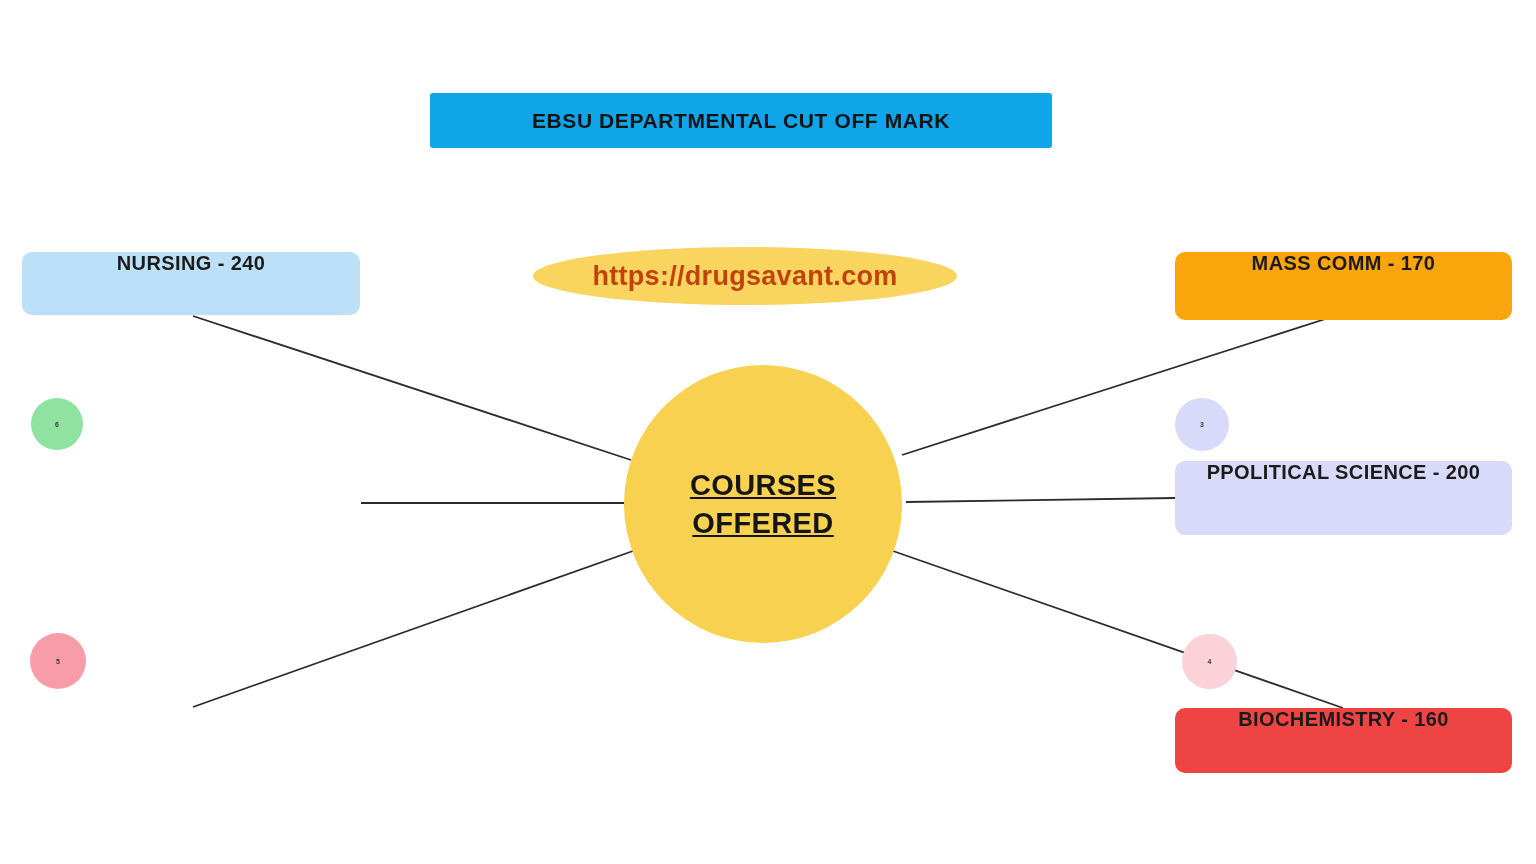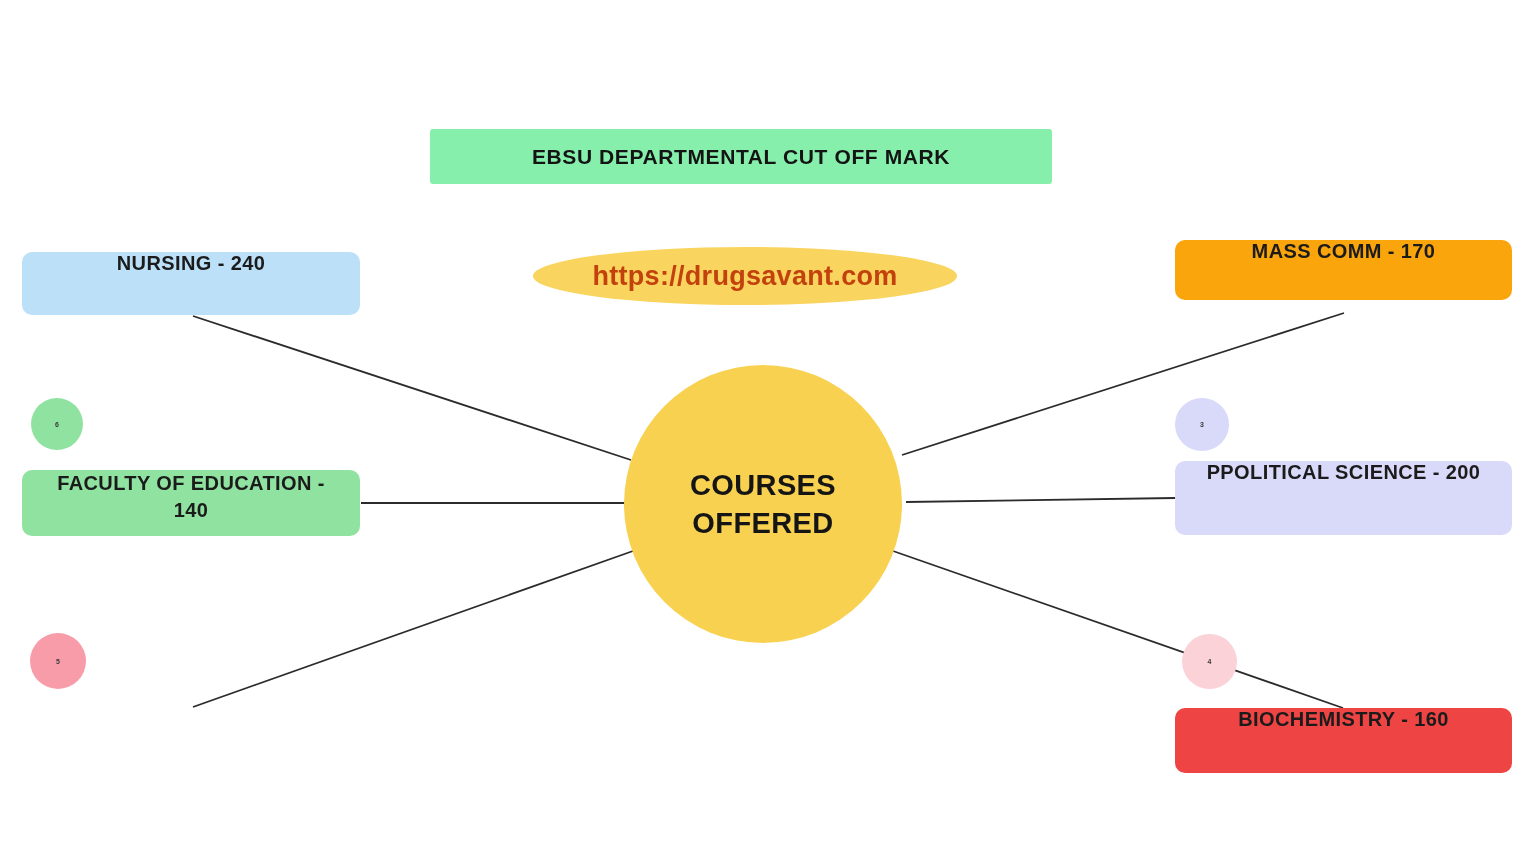--- a/index.html
+++ b/index.html
@@ -34,21 +34,21 @@
     font-size: 20px; font-weight: 600; letter-spacing: 0.4px;
     color: #1b1b1b;
     box-sizing: border-box;
     padding: 0 12px;
   }
   .node span { display: inline-block; }
   .node-nursing   { left: 22px;   top: 252px; width: 338px; height: 63px; }
   .node-education { left: 22px;   top: 470px; width: 338px; height: 66px; line-height: 1.35; }
   .node-education span { max-width: 300px; }
   .node-medicine  { left: 22px;   top: 707px; width: 338px; height: 66px; }
-  .node-masscomm  { left: 1175px; top: 240px; width: 337px; height: 60px; }
+  .node-masscomm  { left: 1175px; top: 252px; width: 337px; height: 68px; }
   .node-polisci   { left: 1175px; top: 461px; width: 337px; height: 74px; }
   .node-biochem   { left: 1175px; top: 708px; width: 337px; height: 65px; }
   .center-circle {
     position: absolute;
     left: 624px; top: 365px;
     width: 278px; height: 278px;
     border-radius: 50%;
     display: flex; align-items: center; justify-content: center;
     text-align: center;
   }
@@ -89,37 +89,34 @@
     <line x1="902" y1="455" x2="1344" y2="313" stroke-width="1.8" stroke="#2B2B2B"></line>
     <line x1="906" y1="502" x2="1175" y2="498" stroke-width="1.8" stroke="#2B2B2B"></line>
     <line x1="893" y1="551" x2="1343" y2="708" stroke-width="1.8" stroke="#2B2B2B"></line>
   </svg>
 
   <div class="badge badge-6" style="background-color: rgb(144, 226, 160);">6</div>
   <div class="badge badge-5" style="background-color: rgb(248, 156, 169);">5</div>
   <div class="badge badge-3" style="background-color: rgb(217, 217, 249);">3</div>
   <div class="badge badge-4" style="background-color: rgb(251, 210, 216);">4</div>
 
-  <div class="title-banner" style="background-color: #86efac; margin-top: 36px;">EBSU DEPARTMENTAL CUT OFF MARK</div>
+  <div class="title-banner" style="background-color: #0ea5e9;">EBSU DEPARTMENTAL CUT OFF MARK</div>
 
-  <div class="center-circle" style="background-color: rgb(248, 209, 80);">
+  <div class="center-circle" style="background-color: rgb(248, 209, 80); text-decoration: underline;">
     <div class="center-label">COURSES OFFERED</div>
   </div>
 
   <div class="watermark" style="background-color: rgb(249, 213, 95);">
     <span style="color: #c2410c;">https://drugsavant.com</span>
   </div>
 
   <div class="node node-nursing" style="background-color: rgb(189, 224, 249);">
     <span>NURSING - 240</span>
   </div>
 
-  <div class="node node-education" style="background-color: rgb(144, 226, 160);">
-    <span>FACULTY OF EDUCATION - 140</span>
-  </div>
 
 
   <div class="node node-masscomm" style="background-color: rgb(250, 165, 12);">
     <span>MASS COMM - 170</span>
   </div>
 
   <div class="node node-polisci" style="background-color: rgb(217, 217, 249);">
     <span>PPOLITICAL SCIENCE - 200</span>
   </div>
 

